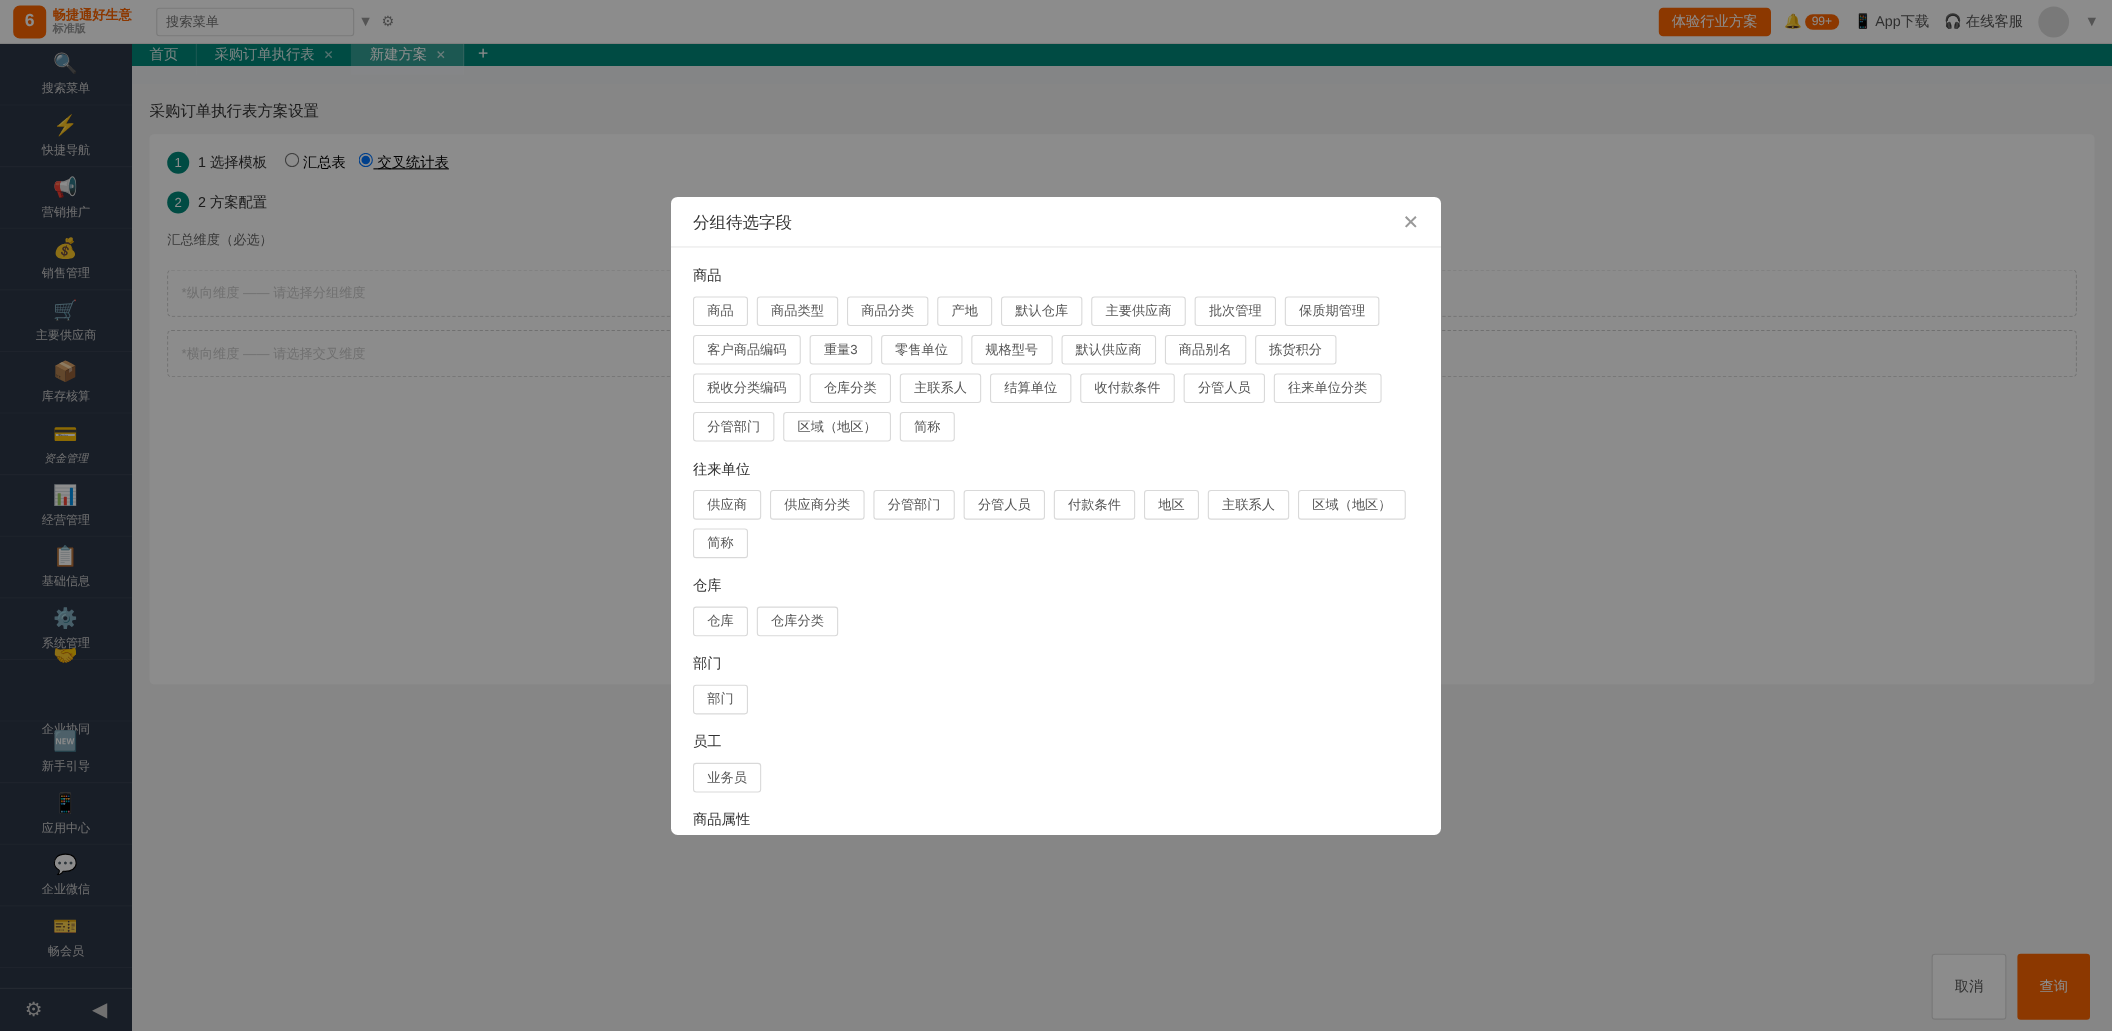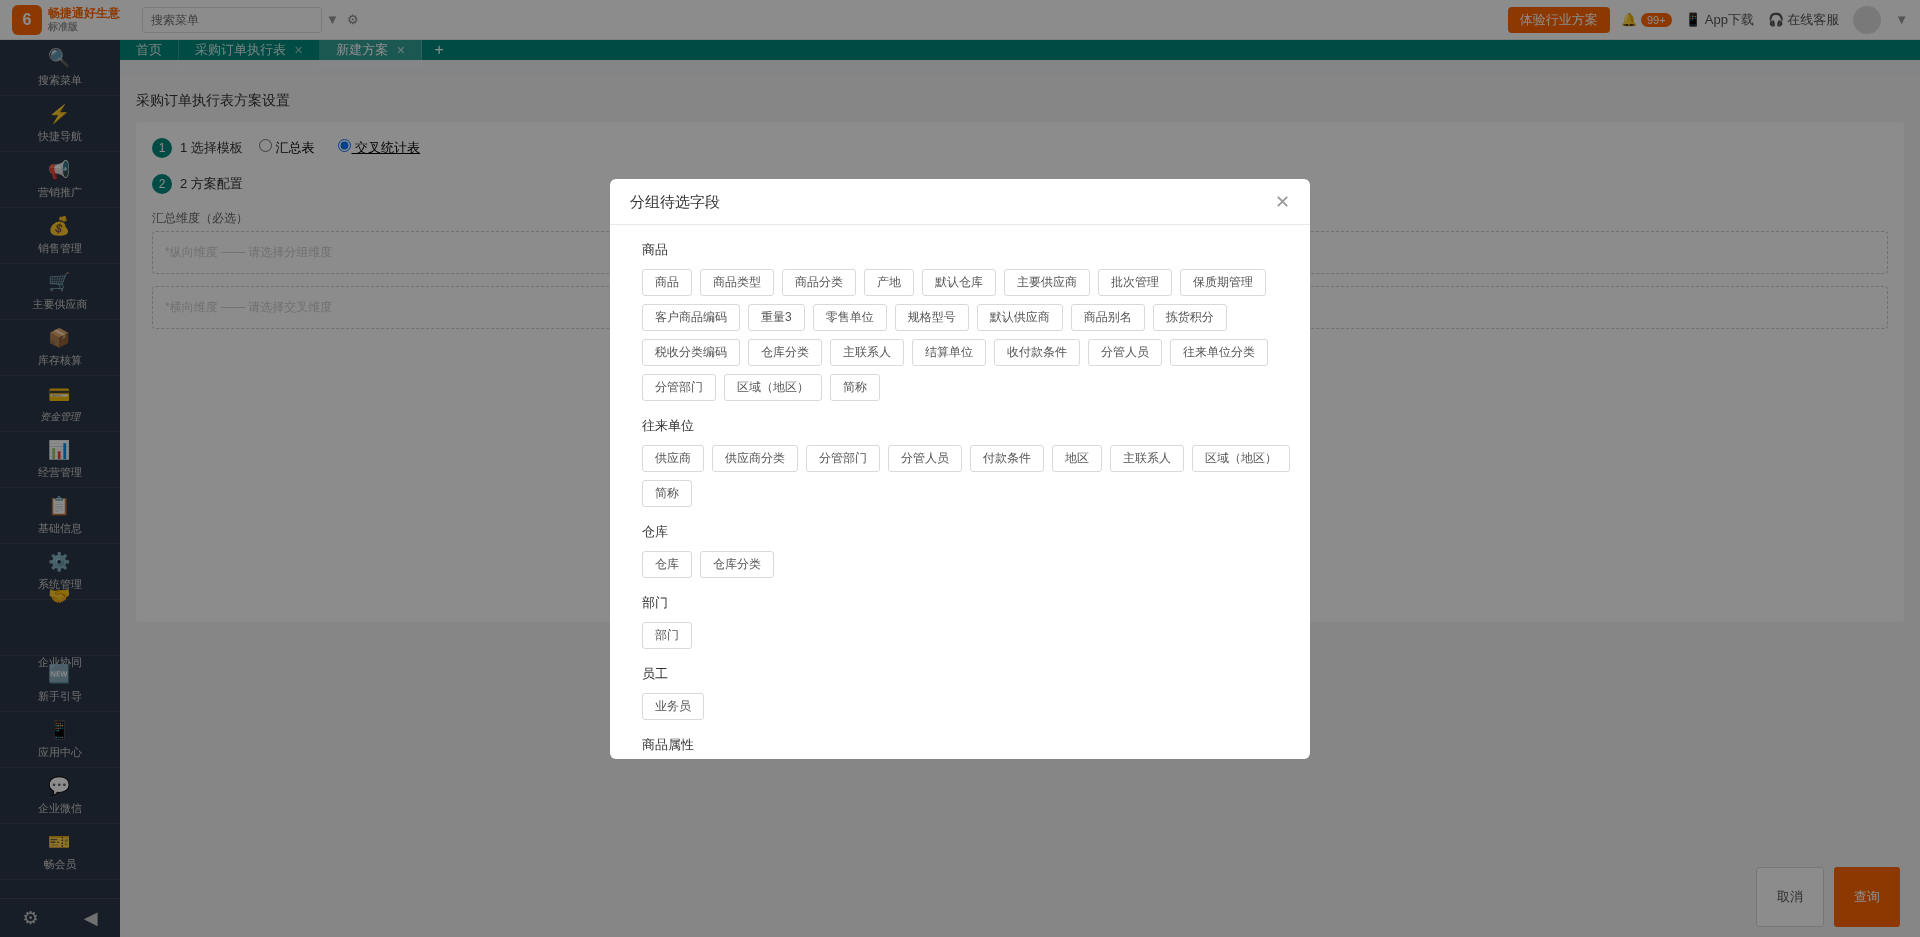--- a/index.html
+++ b/index.html
@@ -140,21 +140,21 @@
     }
     .modal-title { font-size: 15px; color: #333; font-weight: 500; }
     .modal-close { cursor: pointer; color: #999; font-size: 18px; line-height: 1; }
     .modal-body {
       padding: 16px 20px;
       overflow-y: auto;
       flex: 1;
     }
 
     
-    .field-section { margin-bottom: 16px; margin-left: 12px; }
+    .field-section { margin-bottom: 16px; }
     .field-section-title {
       font-size: 13px; color: #333;
       font-weight: 500; margin-bottom: 10px;
     }
     .field-chips { display: flex; flex-wrap: wrap; gap: 8px; }
     .field-chip {
       border: 1px solid #d9d9d9;
       border-radius: 3px;
       padding: 4px 12px;
       font-size: 12px;
@@ -338,33 +338,33 @@
   <span class="nav-tab-plus">+</span>
 </div>
 
 <div class="main-content">
   <div class="page-title">采购订单执行表方案设置</div>
   <div class="bg-panel">
 
     <div style="display:flex;align-items:center;margin-bottom:16px;">
       <span style="background:#00897b;color:white;border-radius:50%;width:20px;height:20px;display:inline-flex;align-items:center;justify-content:center;font-size:12px;margin-right:8px;">1</span>
       <span style="font-size:13px;color:#333;margin-right:16px;">1 选择模板</span>
-      <label style="margin-right:24px;font-size:13px;">
+      <label style="margin-right:12px;font-size:13px;">
         <input type="radio" name="template" style=""> 汇总表
       </label>
       <label style="font-size:13px;text-decoration:underline;">
         <input type="radio" name="template" checked="" style=""> 交叉统计表
       </label>
     </div>
 
     <div style="display:flex;align-items:center;margin-bottom:16px;">
       <span style="background:#00897b;color:white;border-radius:50%;width:20px;height:20px;display:inline-flex;align-items:center;justify-content:center;font-size:12px;margin-right:8px;">2</span>
       <span style="font-size:13px;color:#333;">2 方案配置</span>
     </div>
-    <div style="font-size:12px;color:#666;margin-bottom:4px;">汇总维度（必选）</div>
+    <div style="font-size:12px;color:#666;margin-bottom:18px;">汇总维度（必选）</div>
     <div style="border:1px dashed #ccc;border-radius:4px;padding:12px;margin-bottom:12px;min-height:40px;">
       <span style="color:#ccc;font-size:12px;">*纵向维度 —— 请选择分组维度</span>
     </div>
     <div style="border:1px dashed #ccc;border-radius:4px;padding:12px;margin-bottom:12px;min-height:40px;">
       <span style="color:#ccc;font-size:12px;">*横向维度 —— 请选择交叉维度</span>
     </div>
   </div>
 </div>
 
 <div class="modal-overlay">

